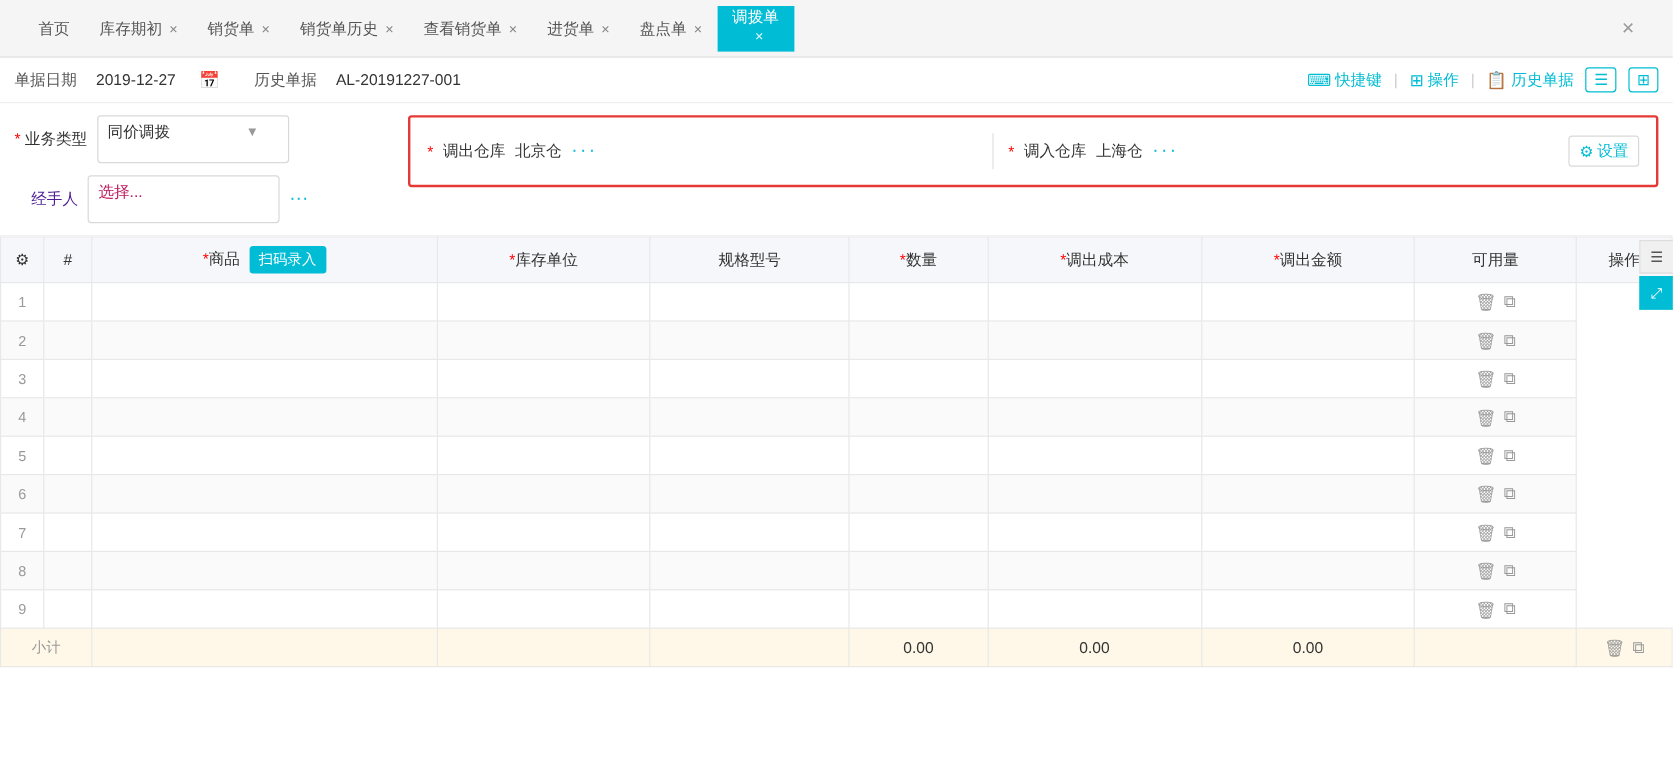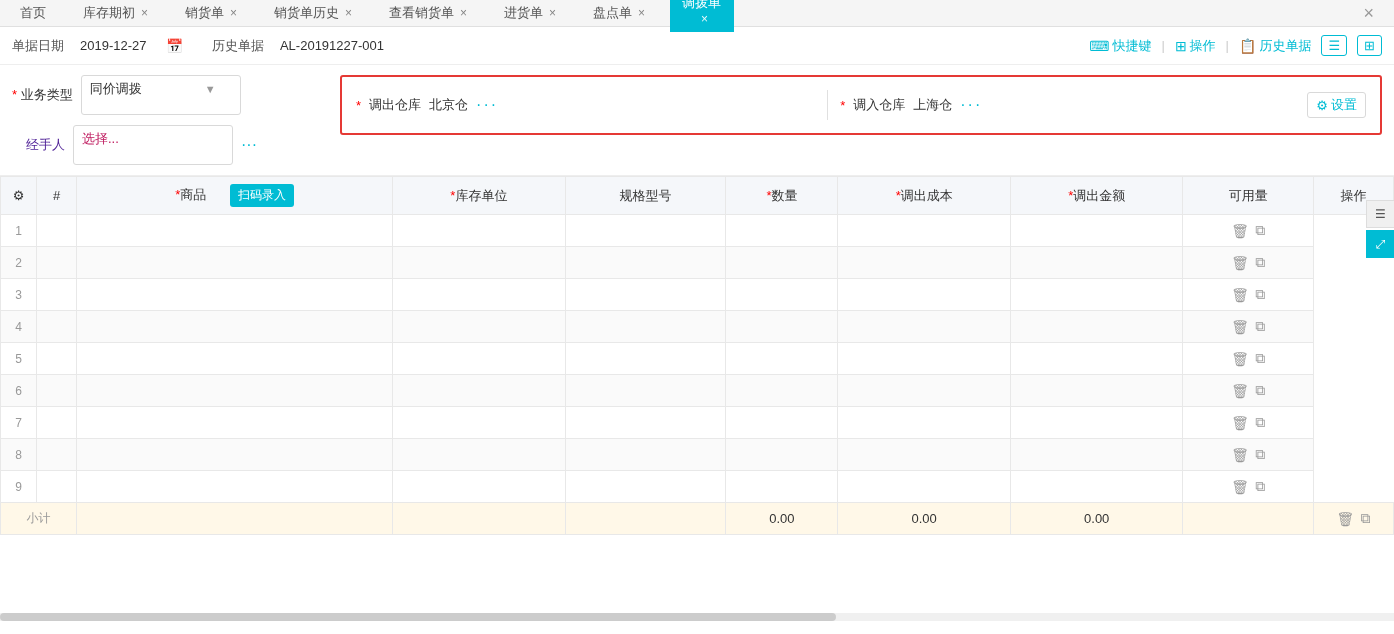--- a/index.html
+++ b/index.html
@@ -4,23 +4,22 @@
   <style>
     * { box-sizing: border-box; margin: 0; padding: 0; }
     body { font-family: "Microsoft YaHei", "PingFang SC", Arial, sans-serif; font-size: 13px; color: #333; background: #fff; overflow: hidden; }
 
     
     .tab-bar {
       display: flex;
       align-items: center;
       background: #f5f5f5;
       border-bottom: 1px solid #e0e0e0;
-      height: 27px;
-      padding: 0 8px;
-      gap: 12px;
+      height: 48px;
+      padding: 0 20px;
     }
     .tab-item {
       display: flex;
       align-items: center;
       padding: 0 12px;
       height: 38px;
       cursor: pointer;
       color: #555;
       font-size: 13px;
       border-right: 1px solid transparent;
@@ -187,21 +186,21 @@
     .icon-copy { cursor: pointer; color: #999; font-size: 14px; }
 
     .scan-btn {
       background: #00bcd4;
       color: #fff;
       border: none;
       border-radius: 3px;
       padding: 3px 8px;
       font-size: 12px;
       cursor: pointer;
-      margin-left: 20px;
+      margin-left: 4px;
     }
 
     .main-content {
       display: flex;
       flex-direction: column;
       height: calc(100vh - 38px);
     }
 
     .scrollbar-area {
       height: 8px;

